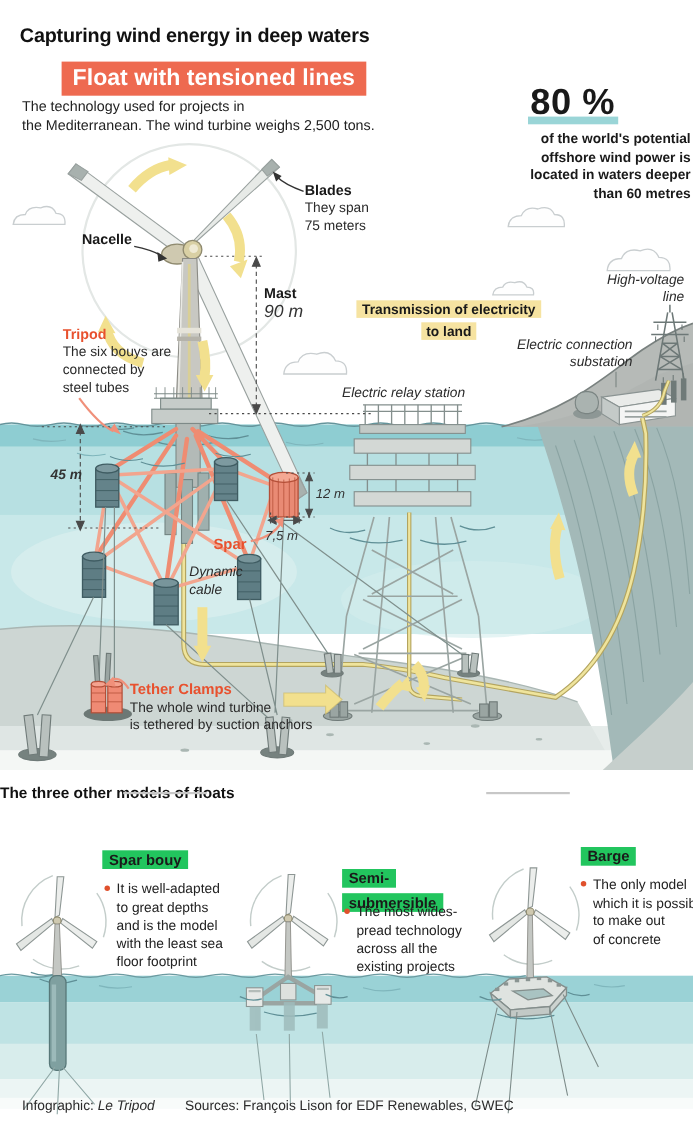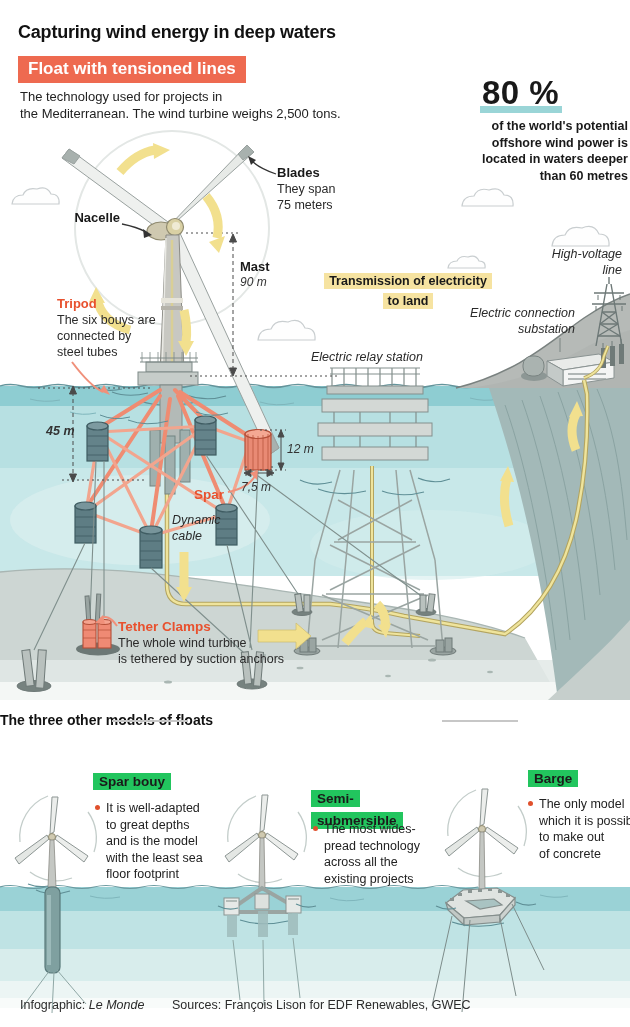--- a/index.html
+++ b/index.html
@@ -2,22 +2,22 @@
 <html><head>
 <meta charset="utf-8">
 <style>
   html,body{margin:0;padding:0;background:#ffffff;}
   #stage{position:relative;width:630px;height:1027px;background:#ffffff;overflow:hidden;
          font-family:"Liberation Sans",sans-serif;color:#1d1d1b;padding-left:36px;}
   #scene{position:absolute;left:0;top:0;z-index:0;}
   .abs{position:absolute;z-index:2;}
   .pre{white-space:pre-line;}
   .h-title{font-size:18px;font-weight:bold;letter-spacing:-0.2px;color:#111;}
-  .badge{display:inline-block;background:#ee6a50;color:#fff;font-weight:bold;font-size:17px;
-         padding:3px 10px 4px 10px;}
+  .badge{display:inline-block;background:#ee6a50;color:#fff;font-weight:bold;font-size:21px;
+         padding:3px 10px 4px 10px;margin-left:38px;}
   .intro{font-size:13px;line-height:1.3;color:#222;}
   .stat-value{font-size:33px;font-weight:bold;color:#191919;letter-spacing:0.5px;line-height:1;}
   .stat-under{position:absolute;background:#9ad5d7;}
   .stat-text{font-size:12.5px;font-weight:bold;line-height:1.32;color:#191919;text-align:right;}
   .lbl-b{font-size:13px;font-weight:bold;color:#191919;line-height:1.2;}
   .lbl{font-size:12.5px;line-height:1.28;color:#2a2a2a;}
   .lbl-i{font-size:12.5px;font-style:italic;line-height:1.28;color:#2a2a2a;}
   .lbl-o{font-size:13px;font-weight:bold;color:#e8512e;line-height:1.2;}
   .dim{font-size:12px;font-style:italic;color:#333;}
   .hl-y{display:inline;background:#f6e3a1;font-weight:bold;font-size:12.5px;line-height:1.62;
@@ -462,21 +462,21 @@
     <div class="lbl pre">They span
 75 meters</div>
   </div>
 
   <div class="abs right-wrap" style="left:22px;top:210px;width:98px;">
     <div class="lbl-b">Nacelle</div>
   </div>
 
   <div class="abs" style="left:240px;top:259px;">
     <div class="lbl-b">Mast</div>
-    <div class="dim" style="font-size:12px;">90 m</div>
+    <div class="dim" style="font-size:16px;">90 m</div>
   </div>
 
   <div class="abs" style="left:57px;top:296px;">
     <div class="lbl-o">Tripod</div>
     <div class="lbl pre">The six bouys are
 connected by
 steel tubes</div>
   </div>
 
   <div class="abs dim" style="left:46px;top:424px;font-size:12.5px;font-weight:bold;">45 m</div>
@@ -537,17 +537,17 @@
   </div>
   <div class="abs model-text" style="left:528px;top:796px;width:116px;">
     <span class="bullet"></span>
     <span class="pre">The only model
 which it is possible
 to make out
 of concrete</span>
   </div>
 
   <div class="abs footer" style="left:20px;top:998px;">
-    <span><span>Infographic: </span><em>Le Monde</em></span>
+    <span><span>Infographic: </span><em>Le Tripod</em></span>
     <span class="src">Sources: François Lison for EDF Renewables, GWEC</span>
   </div>
 
 </div>
 
 </body></html>

